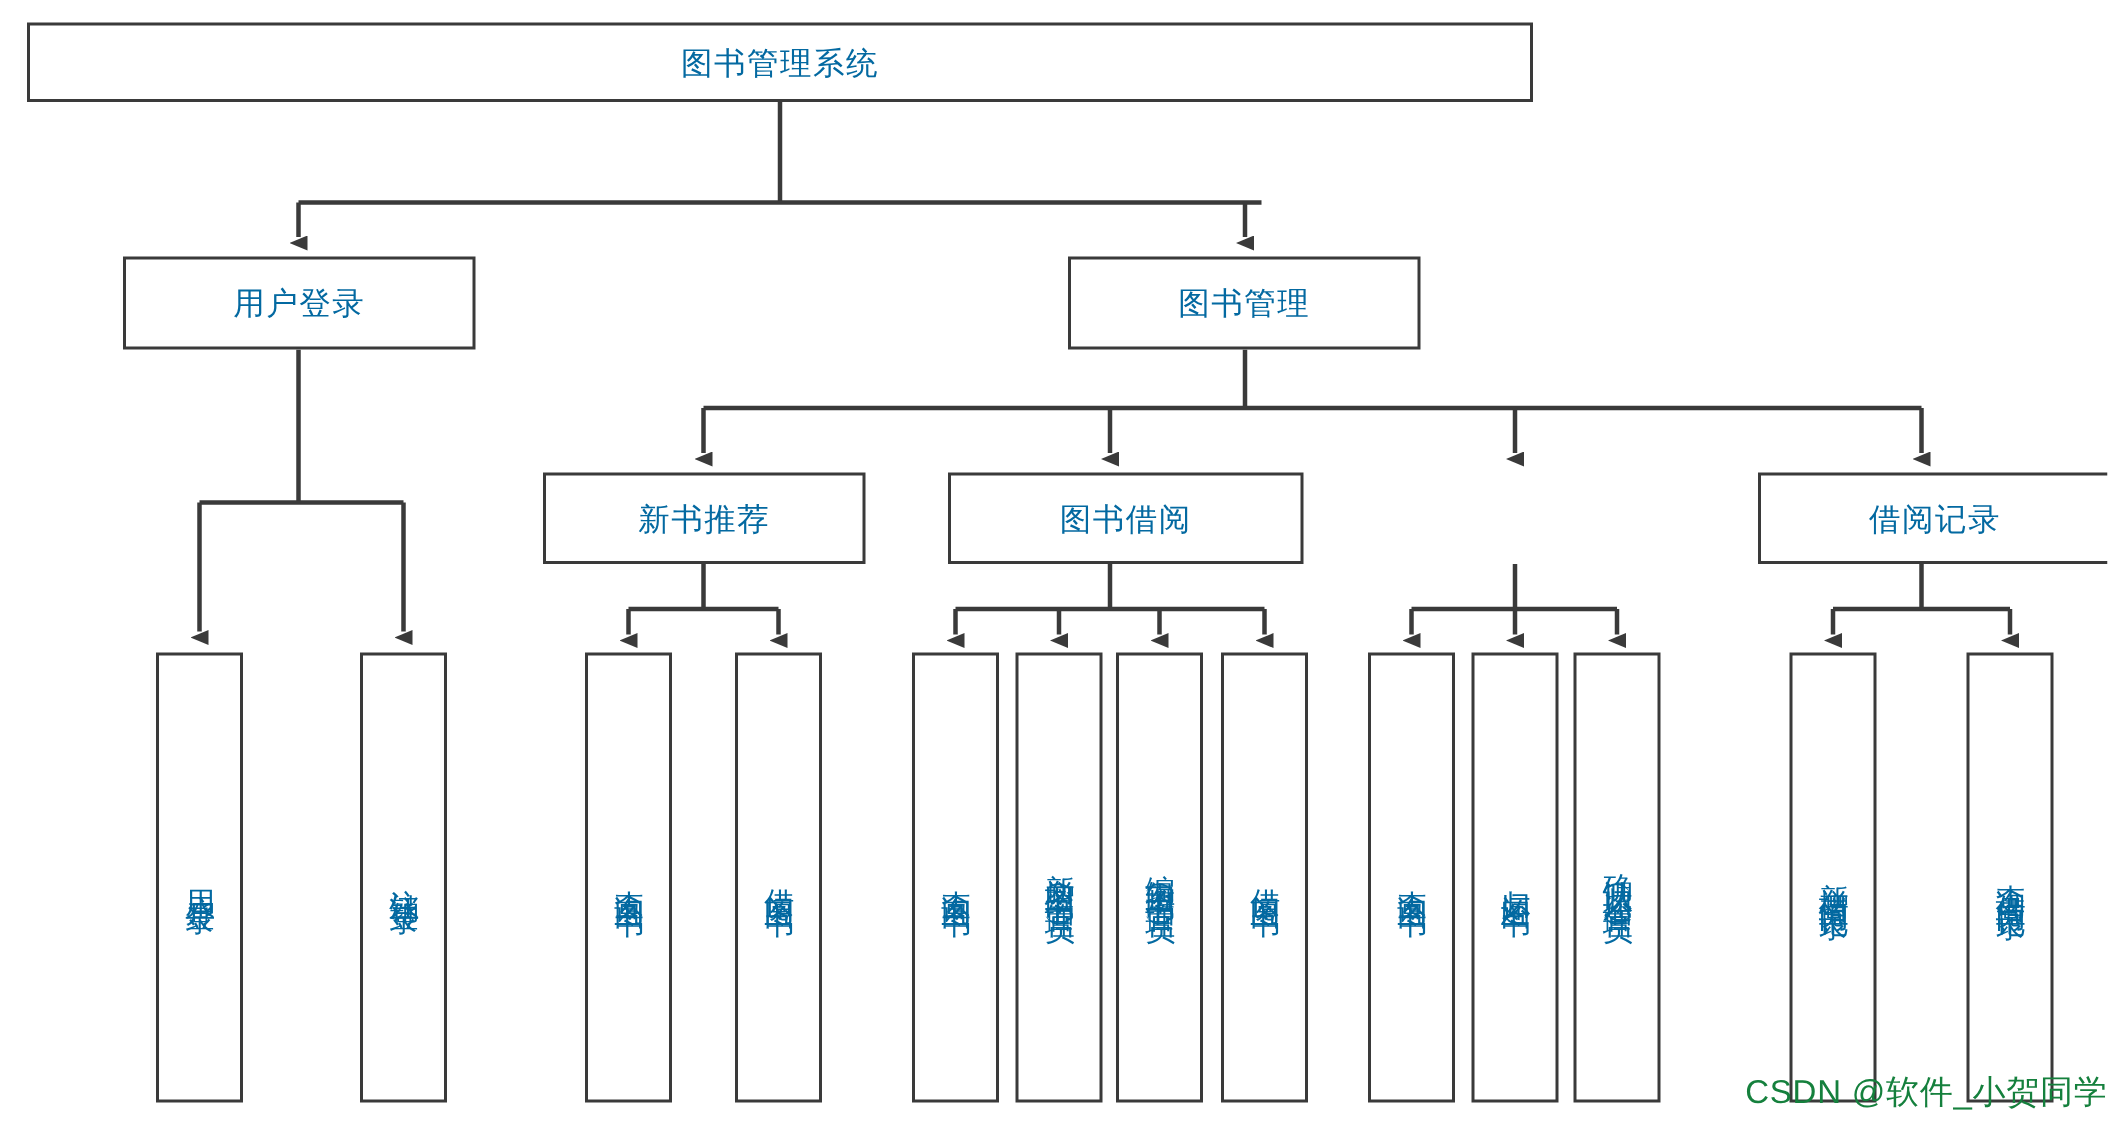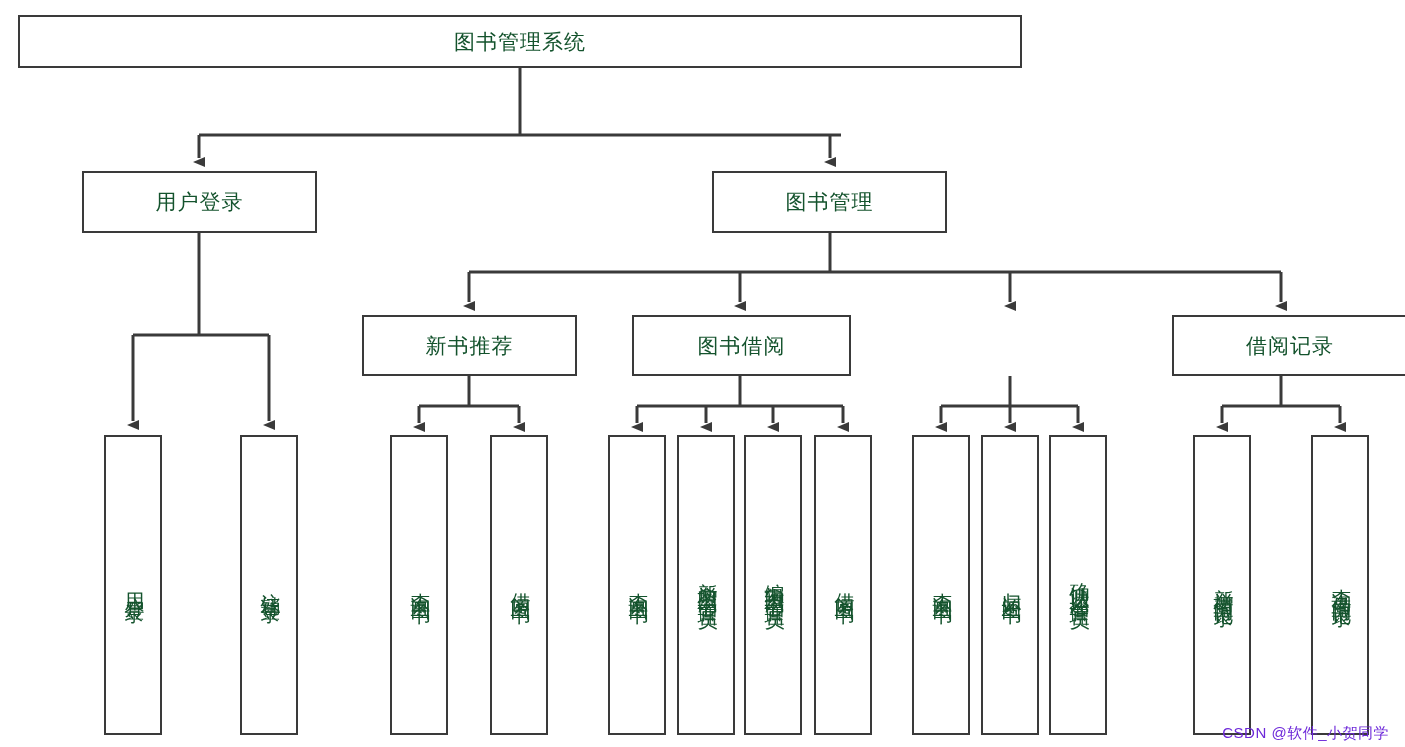--- a/index.html
+++ b/index.html
@@ -26,22 +26,21 @@
     height: 747px;
   }
   .node {
     position: absolute;
     box-sizing: border-box;
     border: 2px solid #3a3a3a;
     background: #ffffff;
     display: flex;
     align-items: center;
     justify-content: center;
-    color: #14532d;
-    font-family: Liberation Mono, monospace;
+    color: #0369a1;
   }
   .node.h-node {
     font-size: 21px;
     letter-spacing: 1px;
   }
   .node.v-node {
     font-size: 20px;
     align-items: center;
     justify-content: center;
   }
@@ -50,24 +49,24 @@
     text-orientation: upright;
     letter-spacing: 4px;
     line-height: 1;
     white-space: nowrap;
   }
   .h-label {
     white-space: nowrap;
   }
   #watermark {
     position: absolute;
-    right: 16px;
+    right: 0;
     bottom: 4px;
-    font-size: 15px;
-    color: #6d28d9;
+    font-size: 22px;
+    color: #15803d;
     letter-spacing: 0.5px;
     white-space: nowrap;
     pointer-events: none;
   }
 </style>
 </head>
 <body>
 
 <div id="diagram-root">
 
@@ -128,21 +127,21 @@
   <div class="node h-node" style="left:82px; top:171px; width:235px; height:62px;">
     <span class="h-label">用户登录</span>
   </div>
   <div class="node h-node" style="left:362px; top:315px; width:215px; height:61px;">
     <span class="h-label">新书推荐</span>
   </div>
 
   <div class="node h-node" style="left:712px; top:171px; width:235px; height:62px;">
     <span class="h-label">图书管理</span>
   </div>
-  <div class="node h-node" style="left:632px; top:315px; width:219px; height:61px;">
+  <div class="node h-node" style="left:632px; top:315px; width:237px; height:61px;">
     <span class="h-label">图书借阅</span>
   </div>
   <div class="node h-node" style="left:1172px; top:315px; width:236px; height:61px;">
     <span class="h-label">借阅记录</span>
   </div>
 
   <div class="node v-node" style="left:104px; top:435px; width:58px; height:300px;">
     <span class="v-label">用户登录</span>
   </div>
   <div class="node v-node" style="left:240px; top:435px; width:58px; height:300px;">

